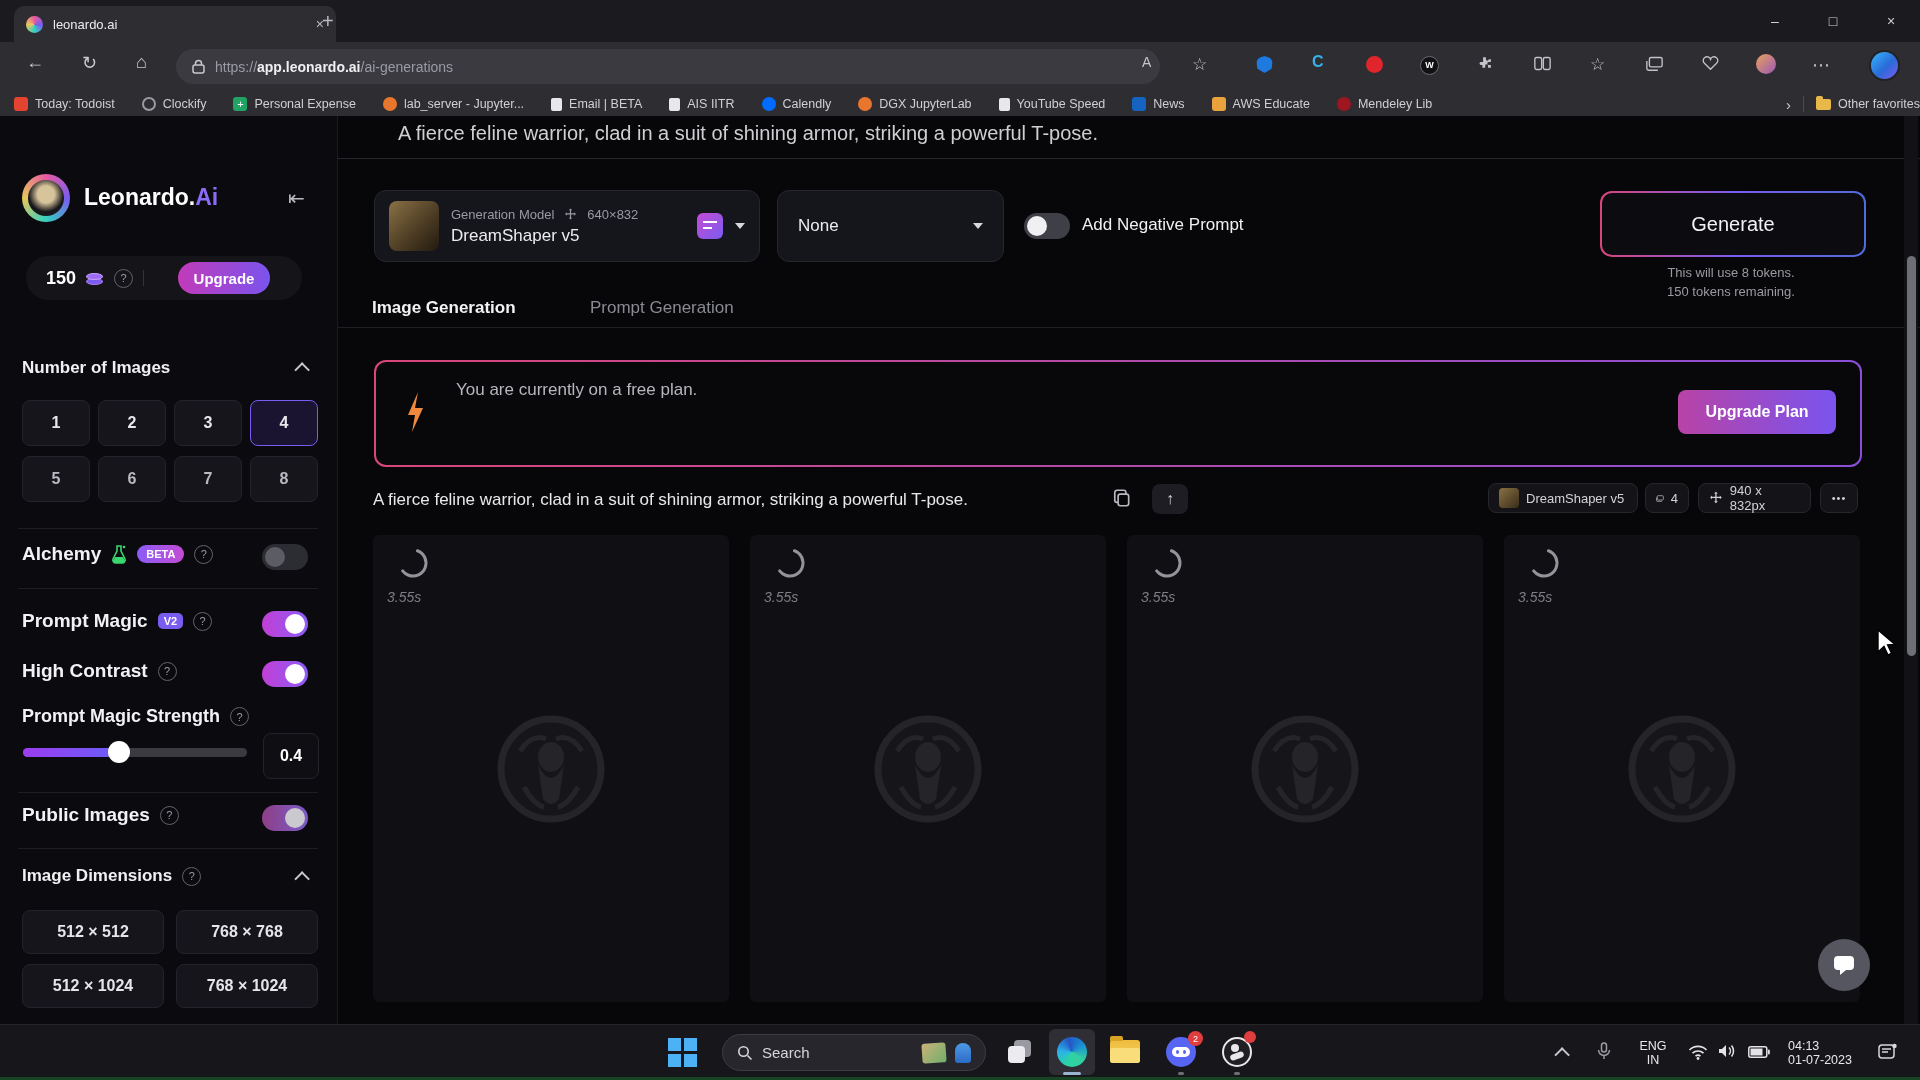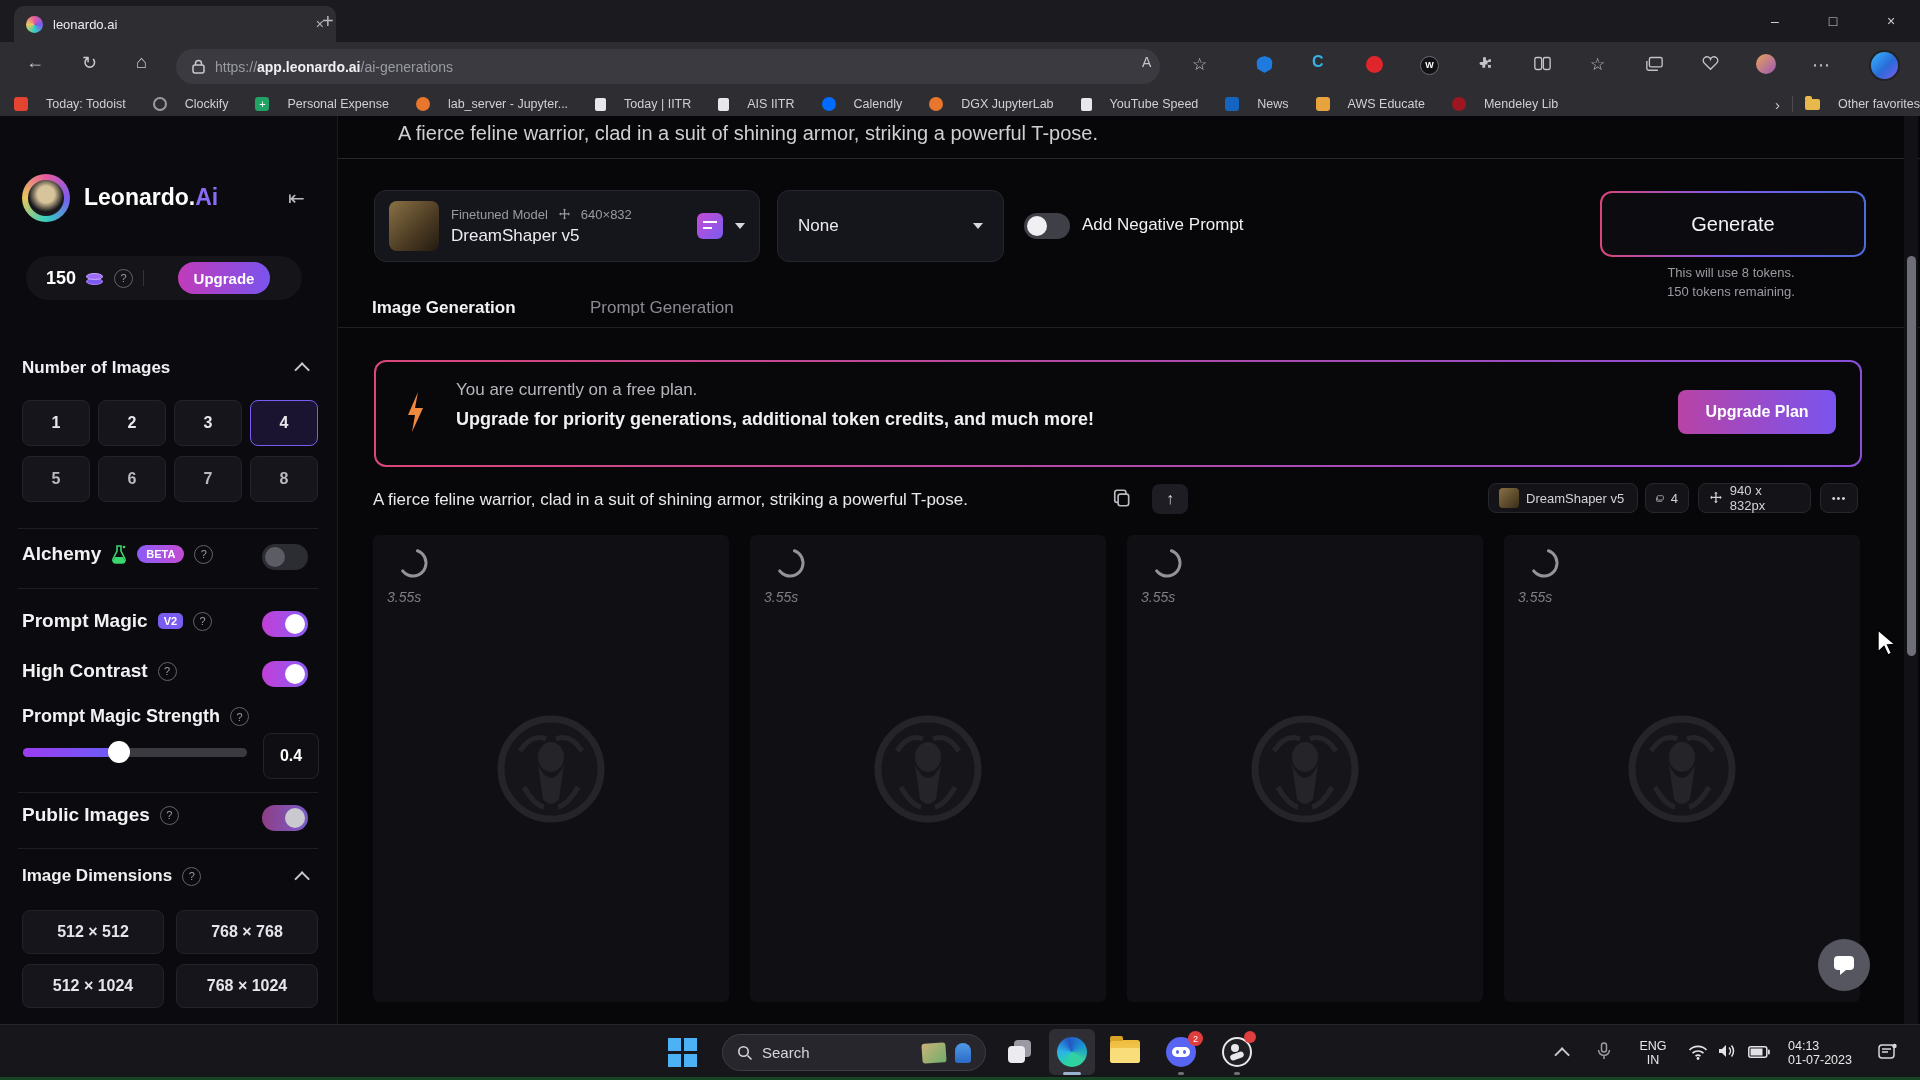--- a/index.html
+++ b/index.html
@@ -18,21 +18,21 @@
   #toolbar{left:0;top:42px;width:1920px;height:50px;background:#2d2d32;}
   .navic{top:52px;font-size:18px;color:#c8c8cc;}
   #urlpill{left:176px;top:49px;width:952px;height:35px;background:#3a3a40;border-radius:18px;padding:0 16px;gap:10px;}
   #urlpill .u1{color:#9b9ba3;font-size:14px;}
   #urlpill .u2{color:#f0f0f3;font-size:14px;font-weight:bold;}
   .tbic{top:54px;color:#c3c3c9;font-size:15px;}
   .extdot{top:56px;width:17px;height:17px;border-radius:50%;}
   #copilot{left:1871px;top:52px;width:27px;height:27px;border-radius:50%;
            background:linear-gradient(135deg,#37b6ff,#2a6bd8 55%,#7b5cf0);box-shadow:0 0 0 2px #222;}
   #bmbar{left:0;top:92px;width:1920px;height:24px;background:#2d2d32;border-bottom:1px solid #141418;display:flex;align-items:center;padding-left:14px;}
-  .bm{display:flex;align-items:center;gap:18px;margin-right:27px;color:#d0d0d4;font-size:12.5px;white-space:nowrap;}
+  .bm{display:flex;align-items:center;gap:7px;margin-right:27px;color:#d0d0d4;font-size:12.5px;white-space:nowrap;}
   .bi{width:14px;height:14px;border-radius:3px;flex:none;}
   .page-ic{width:11px;height:13px;background:#e8e8ec;border-radius:2px;}
   #bm-end{margin-left:auto;display:flex;align-items:center;margin-right:14px;gap:12px;}
   .vline{width:1px;height:16px;background:#4a4a50;}
   .folder-s{width:15px;height:11px;background:#e8b84b;border-radius:2px;position:relative;}
   .folder-s:before{content:"";position:absolute;left:0;top:-3px;width:7px;height:4px;background:#e8b84b;border-radius:2px 2px 0 0;}
   
   #appbg{left:0;top:116px;width:1920px;height:908px;background:#070709;}
   #sidebar{left:0;top:116px;width:337px;height:908px;background:#0b0b0f;border-right:1px solid #1a1a20;}
   .hdr{font-size:17px;font-weight:bold;color:#f0f0f2;}
@@ -147,21 +147,21 @@
     <span class="bm">
         <span class="bi" style="background:#21a366;color:#fff;font-size:11px;text-align:center;line-height:14px">+</span>
         <span>Personal Expense</span>
       </span>
     <span class="bm">
         <span class="bi" style="background:#e8762c;border-radius:50%"></span>
         <span>lab_server - Jupyter...</span>
       </span>
     <span class="bm">
         <span class="page-ic"></span>
-        <span>Today | IITR</span>
+        <span>Email | BETA</span>
       </span>
     <span class="bm">
         <span class="page-ic"></span>
         <span>AIS IITR</span>
       </span>
     <span class="bm">
         <span class="bi" style="background:#006bff;border-radius:50%"></span>
         <span>Calendly</span>
       </span>
     <span class="bm">
@@ -295,21 +295,21 @@
   <div class="dimbtn" style="left:22px;top:964px">512 × 1024</div>
   <div class="dimbtn" style="left:176px;top:964px">768 × 1024</div>
 
   <div class="abs" style="left:398px;top:122px;font-size:20px;color:#cfcfd3;white-space:nowrap">A fierce feline warrior, clad in a suit of shining armor, striking a powerful T-pose.</div>
   <div class="abs" style="left:337px;top:158px;width:1583px;height:1px;background:#26262c"></div>
 
   <div class="abs card-ui flex" style="left:374px;top:190px;width:386px;height:72px;padding:0 14px;gap:12px;box-sizing:border-box">
     <div style="width:50px;height:50px;border-radius:8px;background:linear-gradient(135deg,#8a7146,#4a3a22 60%,#221a10);flex:none"></div>
     <div style="flex:1">
       <div class="flex" style="gap:10px">
-        <span style="font-size:13px;color:#9a9aa3">Finetuned Model</span>
+        <span style="font-size:13px;color:#9a9aa3">Generation Model</span>
         <svg width="13" height="13" viewBox="0 0 24 24">
             <path d="M12 1l3.2 3.2h-2.1v5.7h5.7V7.8L22 11l-3.2 3.2v-2.1h-5.7v5.7h2.1L12 21l-3.2-3.2h2.1v-5.7H5.2v2.1L2 11l3.2-3.2v2.1h5.7V4.2H8.8z" fill="#9a9aa3"></path>
           </svg>
         <span style="font-size:13px;color:#9a9aa3">640×832</span>
       </div>
       <div style="font-size:17px;color:#ececf0;margin-top:4px">DreamShaper v5</div>
     </div>
     <div style="width:26px;height:26px;border-radius:6px;background:linear-gradient(135deg,#c44bd4,#7a5cf0);position:relative;flex:none">
       <span style="position:absolute;left:6px;top:8px;width:14px;height:2px;background:#fff"></span>
       <span style="position:absolute;left:6px;top:14px;width:9px;height:2px;background:#fff"></span>
@@ -338,21 +338,20 @@
   <div class="abs tabItem" style="left:372px;top:298px;color:#f2f2f4;font-weight:bold">Image Generation</div>
   <div class="abs tabItem" style="left:590px;top:298px;color:#8a8a92">Prompt Generation</div>
   <div class="abs" style="left:337px;top:327px;width:1583px;height:1px;background:#1f1f25"></div>
 
   <div class="gradwrap" style="left:374px;top:360px;width:1484px;height:103px;background:linear-gradient(90deg,#d9467a,#8a4fd8)">
     <div class="inner" style="background:#08080b;position:relative">
       <svg class="abs" style="left:28px;top:28px" width="22" height="44" viewBox="0 0 22 44">
         <path d="M14 2 4 25h7l-3 17L19 18h-8z" fill="#f0883e"></path>
       </svg>
       <div class="abs" style="left:80px;top:18px;font-size:17px;color:#b6b6bd">You are currently on a free plan.</div>
-      <div class="abs" style="left:80px;top:47px;font-size:18px;font-weight:bold;color:#f0f0f3">Upgrade for priority generations, additional token credits, and much more!</div>
       <div class="abs flex" style="left:1302px;top:28px;width:158px;height:44px;border-radius:8px;background:linear-gradient(90deg,#b843a6,#7a54ee);justify-content:center;font-size:16px;font-weight:bold;color:#fff">Upgrade Plan</div>
     </div>
   </div>
 
   <div class="abs" style="left:373px;top:490px;font-size:17px;color:#e8e8ea;white-space:nowrap">A fierce feline warrior, clad in a suit of shining armor, striking a powerful T-pose.</div>
   <svg class="abs" style="left:1112px;top:488px" width="20" height="20" viewBox="0 0 18 18">
     <rect x="5.5" y="5.5" width="9.5" height="10.5" rx="2" fill="none" stroke="#b9b9c0" stroke-width="1.5"></rect>
     <path d="M12.5 5.5V4a2 2 0 0 0-2-2H4.5a2 2 0 0 0-2 2v7a2 2 0 0 0 2 2h1" fill="none" stroke="#b9b9c0" stroke-width="1.5"></path>
   </svg>
   <div class="abs flex" style="left:1152px;top:484px;width:36px;height:30px;background:#1d1d23;border-radius:8px;justify-content:center;color:#d0d0d4;font-size:16px">↑</div>

